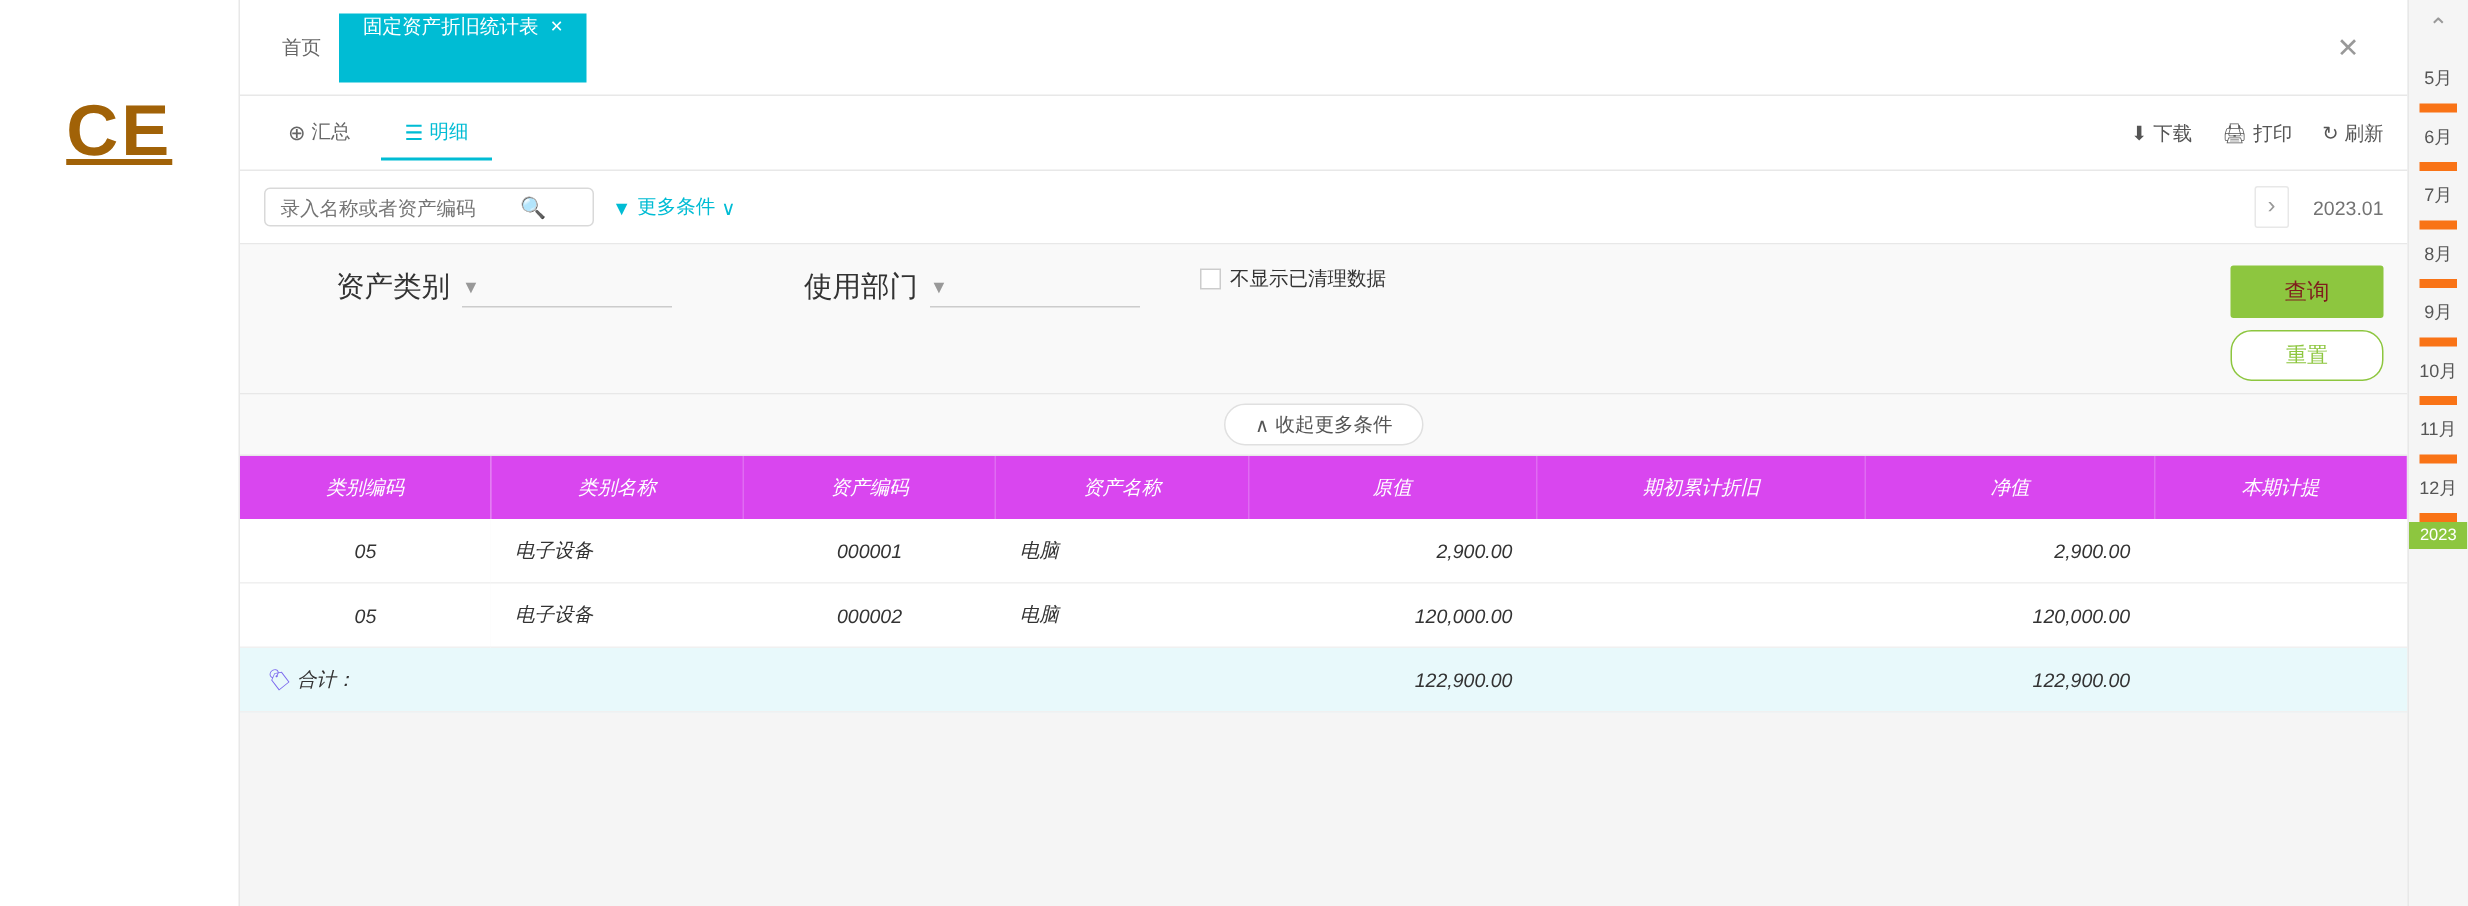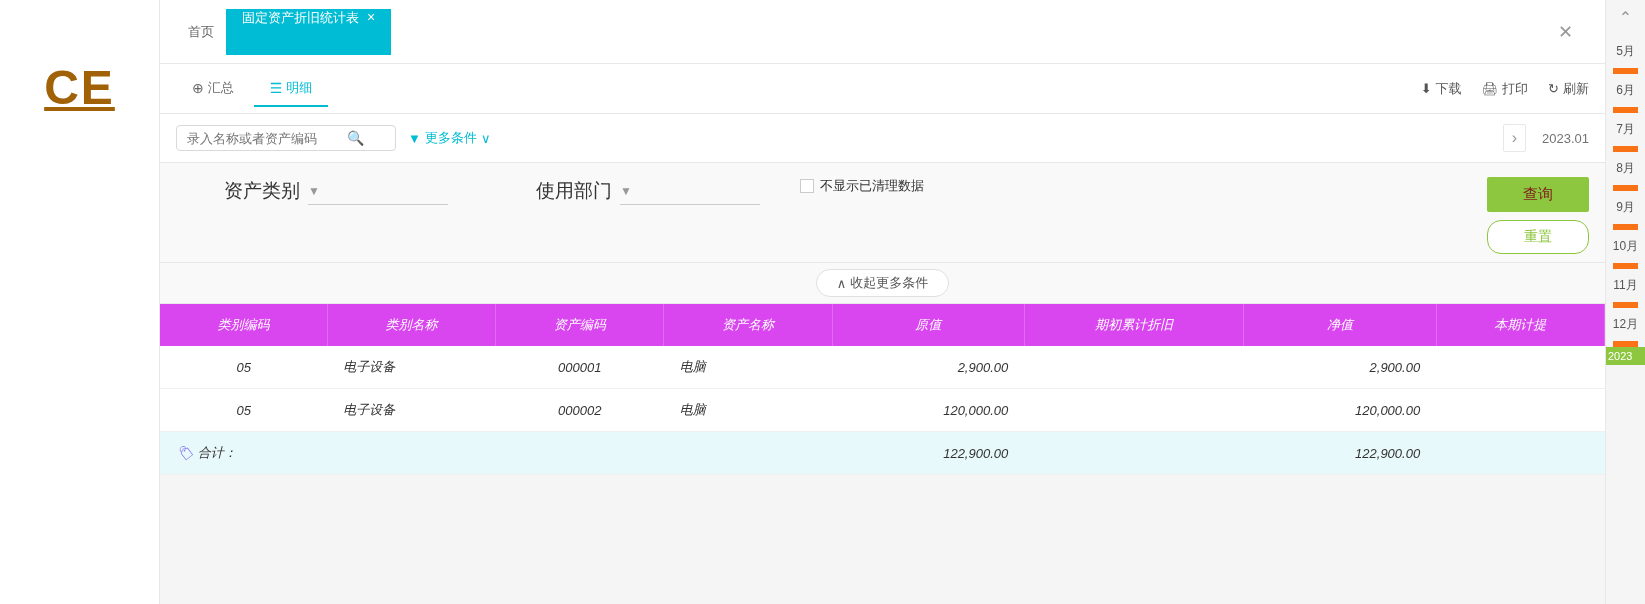--- a/index.html
+++ b/index.html
@@ -334,20 +334,21 @@
       font-size: 12px;
       color: #555;
       cursor: pointer;
       border-bottom: 6px solid #f97316;
     }
     .sidebar-year-badge {
       background: #8dc63f;
       color: #fff;
       font-size: 11px;
       padding: 3px 2px;
+      text-align: center;
       width: 100%;
     }
     .scroll-up-btn {
       width: 100%;
       text-align: center;
       padding: 8px 0;
       color: #999;
       cursor: pointer;
       font-size: 16px;
     }

